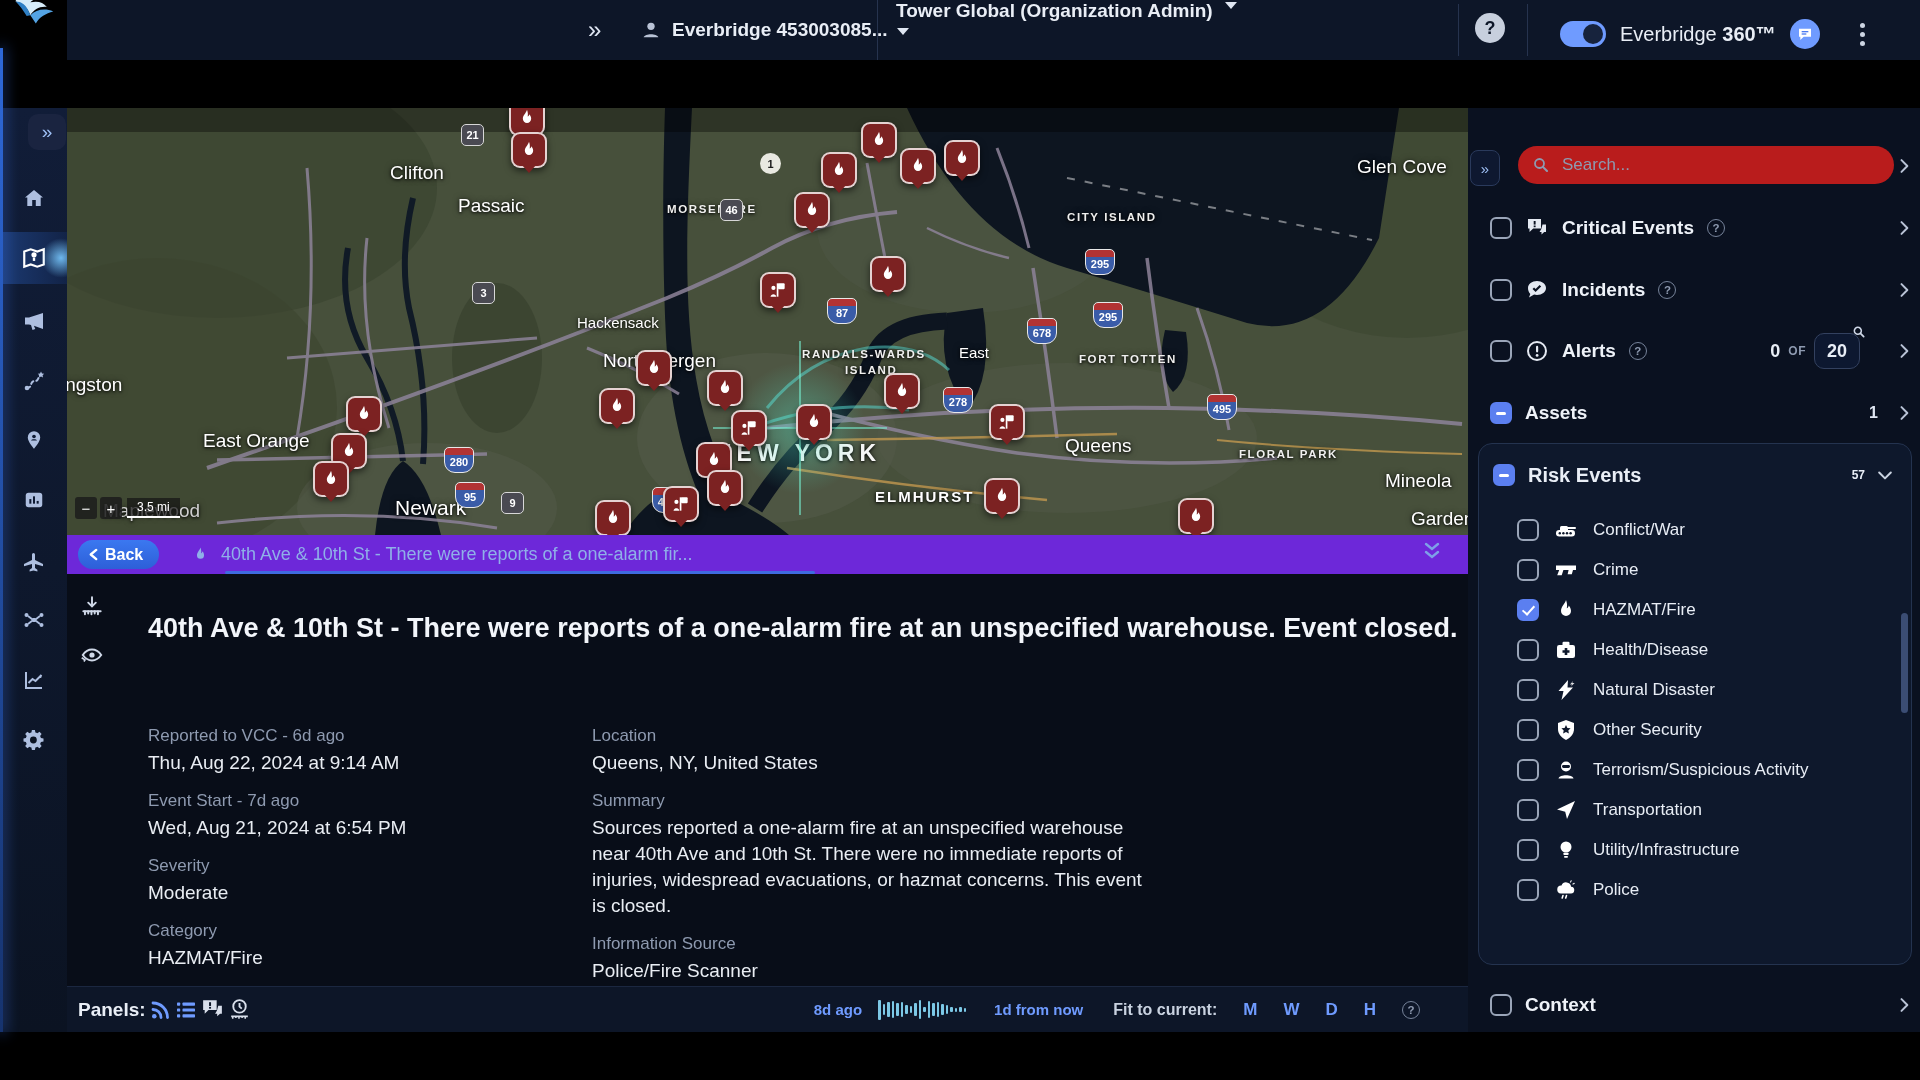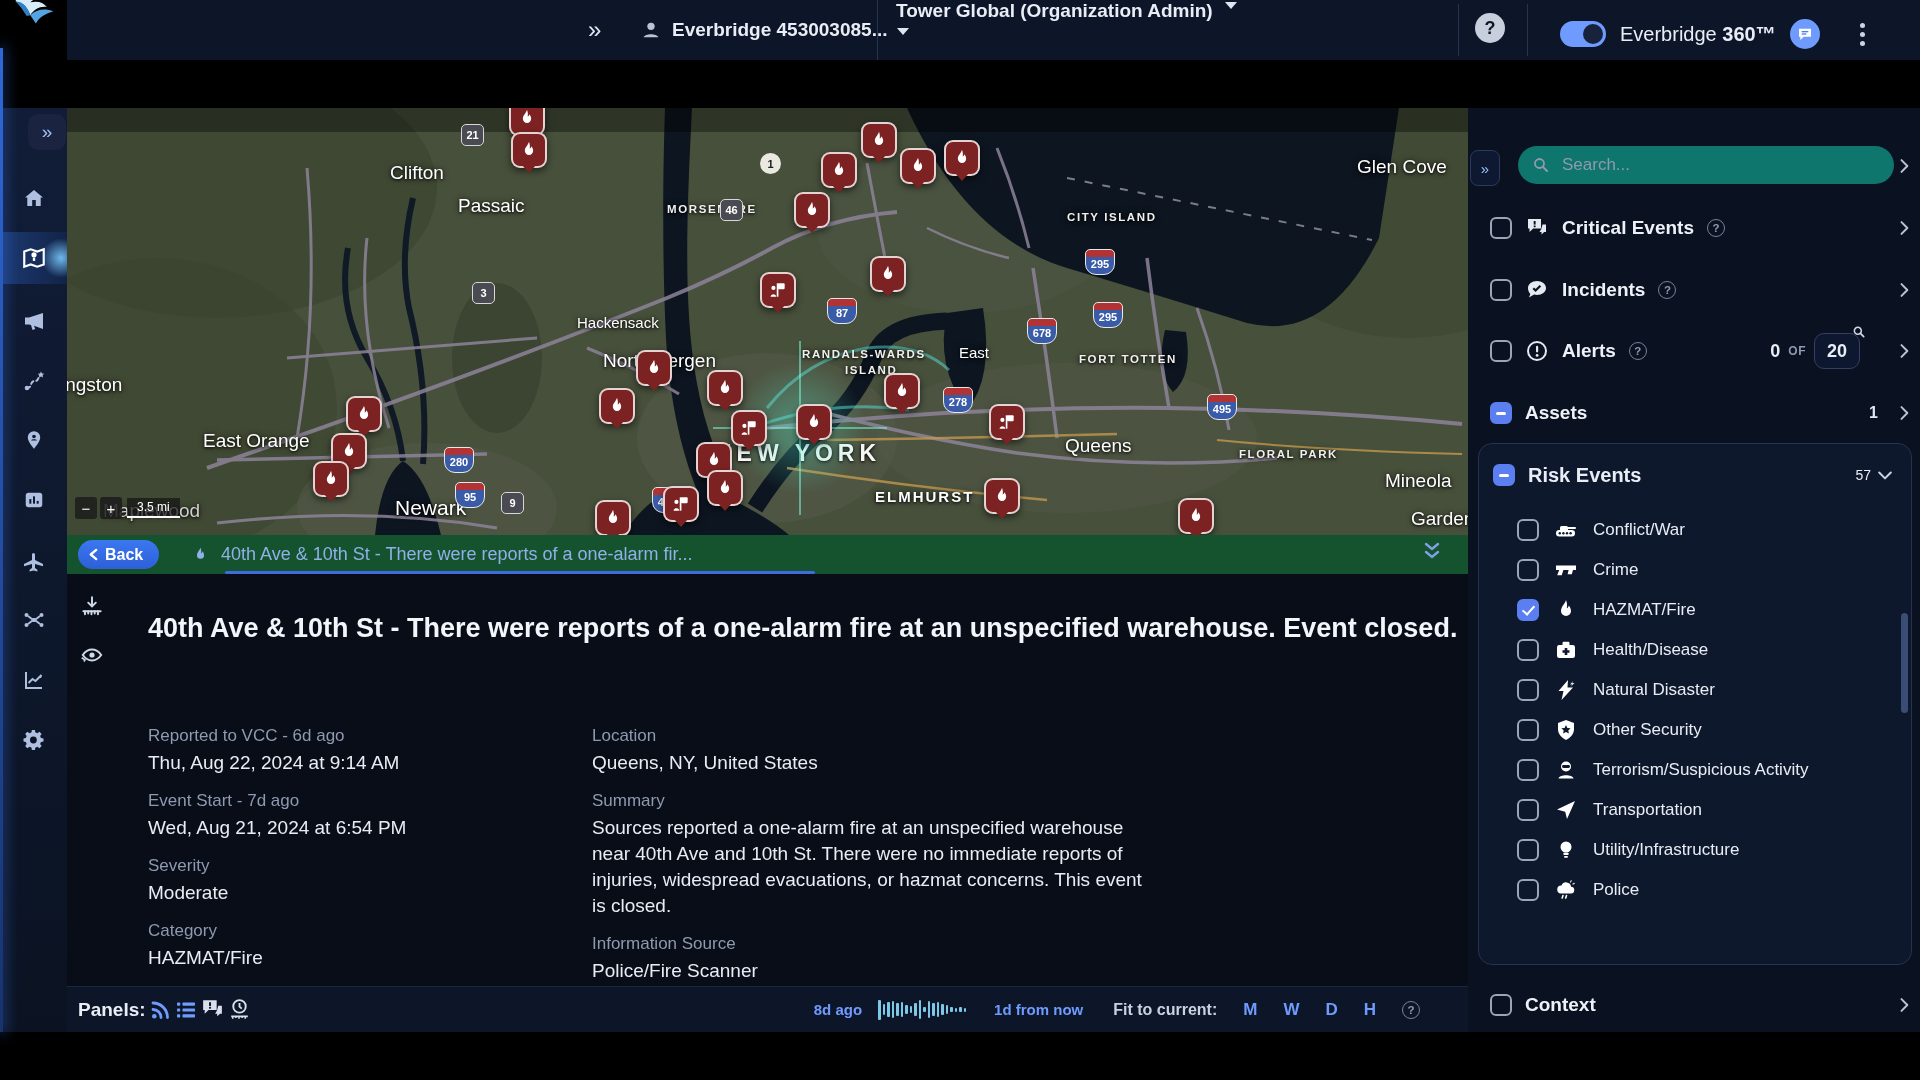--- a/index.html
+++ b/index.html
@@ -56,21 +56,21 @@
   .target{position:absolute;width:150px;height:150px;margin:-75px 0 0 -75px;border-radius:50%;background:radial-gradient(circle,rgba(90,235,205,.4),rgba(90,235,205,0) 62%);pointer-events:none;}
   .target::before,.target::after{content:"";position:absolute;background:rgba(120,245,215,.55);}
   .target::before{left:50%;top:-12px;width:2px;height:174px;transform:translateX(-50%);}
   .target::after{top:50%;left:-12px;height:2px;width:174px;transform:translateY(-50%);}
   .mapctl{position:absolute;left:8px;top:389px;display:flex;align-items:center;gap:3px;z-index:6;}
   .zbtn{width:22px;height:22px;background:rgba(28,28,28,.85);color:#fff;font-size:15px;display:flex;align-items:center;justify-content:center;border-radius:3px;cursor:pointer;}
   .scalebar{height:20px;background:rgba(20,20,20,.7);color:#fff;font-size:12px;display:flex;align-items:center;padding:0 10px;border-bottom:2px solid #fff;margin-left:2px;}
 
   
   .panel{position:absolute;left:67px;top:535px;width:1401px;height:451px;background:#080d18;overflow:hidden;z-index:10;}
-  .panel-tabbar{position:relative;height:39px;background:#14532d;}
+  .panel-tabbar{position:relative;height:39px;background:#6d28d9;}
   .back-btn{position:absolute;left:11px;top:5px;height:29px;padding:0 16px 0 10px;border-radius:15px;background:linear-gradient(180deg,#3b78f0,#2d5fd8);color:#fff;font-size:16px;font-weight:600;display:flex;align-items:center;gap:6px;cursor:pointer;}
   .tab-title{position:absolute;left:125px;top:0;height:39px;display:flex;align-items:center;gap:12px;color:#8fb0e8;font-size:18px;cursor:pointer;}
   .tab-underline{position:absolute;left:158px;top:36px;width:590px;height:3px;background:#3e6be0;border-radius:2px;}
   .panel-collapse{position:absolute;right:25px;top:4px;color:#7ea0e8;cursor:pointer;}
   .panel-body{position:relative;height:412px;}
   .pb-icons{position:absolute;left:12px;top:20px;display:flex;flex-direction:column;gap:22px;color:#cfd8e8;}
   .pb-icons .picon{cursor:pointer;}
   .p-title{position:absolute;left:81px;top:34px;width:1330px;font-size:27px;font-weight:600;line-height:40px;color:#f2f5fa;}
   .cols{position:absolute;left:81px;top:152px;display:flex;}
   .col-l{width:444px;} .col-r{width:580px;}
@@ -88,41 +88,41 @@
   .wave{display:flex;align-items:center;gap:2px;height:28px;cursor:pointer;}
   .wave i{display:block;width:2.5px;background:var(--teal);border-radius:1px;}
   .fit-label{color:#c9d2e0;font-size:16px;font-weight:600;margin-left:14px;}
   .fit-opt{color:var(--blue);font-size:17px;font-weight:700;margin-left:10px;cursor:pointer;}
   .qmark{display:inline-flex;width:18px;height:18px;border-radius:50%;border:1.5px solid #76839a;color:#8e9ab0;font-size:11.5px;font-weight:700;align-items:center;justify-content:center;}
   .qmark::after{content:"?";}
 
   
   .sidebar{position:absolute;left:1468px;top:108px;width:452px;height:924px;background:#0a1120;z-index:12;}
   .sb-collapse{position:absolute;left:2px;top:42px;width:30px;height:36px;border:1px solid #2a3a5c;border-radius:8px;color:#9fc0f5;font-size:15px;display:flex;align-items:center;justify-content:center;background:#0e1830;cursor:pointer;}
-  .searchrow{position:absolute;left:50px;top:38px;width:376px;height:38px;background:#0f766e;border-radius:19px;display:flex;align-items:center;padding:0 14px;gap:10px;color:#8e9ab0;}
+  .searchrow{position:absolute;left:50px;top:38px;width:376px;height:38px;background:#b91c1c;border-radius:19px;display:flex;align-items:center;padding:0 14px;gap:10px;color:#8e9ab0;}
   .searchrow input{background:transparent;border:none;outline:none;color:#dfe6f2;font-size:17px;width:280px;font-family:"Liberation Sans",sans-serif;}
   .searchrow input::placeholder{color:#8e9ab0;}
   .sb-chev{position:absolute;right:6px;color:#b9c3d6;cursor:pointer;display:flex;}
   .sbrow{position:absolute;left:0;width:452px;height:48px;display:flex;align-items:center;padding-left:22px;gap:13px;}
   .sbrow .lbl{font-size:19px;font-weight:700;color:#eef2f8;}
   .cb{width:22px;height:22px;border:2px solid var(--chk);border-radius:6px;background:transparent;flex:none;cursor:pointer;}
   .cb.ind{background:var(--chk-on);border-color:var(--chk-on);position:relative;}
   .cb.ind::after{content:"";position:absolute;left:4px;top:8px;width:10px;height:3px;border-radius:2px;background:#fff;}
   .cb.on{background:var(--chk-on);border-color:var(--chk-on);position:relative;}
   .cb.on::after{content:"";position:absolute;left:6px;top:2px;width:5px;height:10px;border:solid #fff;border-width:0 2.5px 2.5px 0;transform:rotate(42deg);}
   .alert-count{position:absolute;right:60px;display:flex;align-items:center;gap:8px;}
   .alert-count .cur{font-size:18px;font-weight:700;}
   .alert-count .of{font-size:12px;font-weight:700;color:#8e9ab0;letter-spacing:.5px;}
   .maxbox{position:relative;width:46px;height:36px;border:1px solid #33415f;border-radius:10px;display:flex;align-items:center;justify-content:center;font-size:18px;font-weight:700;background:#0d1830;cursor:pointer;}
   .maxbox .minisearch{position:absolute;right:-7px;top:-9px;color:#cfd8e8;}
   .rowcount{position:absolute;right:42px;font-size:16px;font-weight:600;color:#dfe6f2;}
   .riskcard{position:absolute;left:10px;top:335px;width:434px;height:522px;background:var(--card);border:1.5px solid var(--card-border);border-radius:14px;overflow:hidden;}
   .rc-header{position:relative;height:62px;display:flex;align-items:center;padding-left:14px;gap:13px;}
   .rc-header .lbl{font-size:20px;font-weight:700;}
-  .rc-count{position:absolute;right:40px;font-size:14px;font-weight:400;}
+  .rc-count{position:absolute;right:46px;font-size:12px;font-weight:700;}
   .rc-chev{position:absolute;right:16px;color:#c9d2e0;display:flex;cursor:pointer;}
   .risklist{position:absolute;left:0;top:66px;width:434px;}
   .riskrow{height:40px;display:flex;align-items:center;padding-left:38px;gap:14px;cursor:pointer;}
   .riskrow .ric{width:26px;display:flex;justify-content:center;color:#fff;flex:none;}
   .riskrow .rlbl{font-size:17px;color:#e8edf5;}
   .rc-scroll{position:absolute;right:3px;top:169px;width:7px;height:100px;border-radius:4px;background:#3b4d74;}
   .ctxrow{top:873px;}
 
   .icon-muted{color:#d9dfeb;}
   svg{display:block;}

